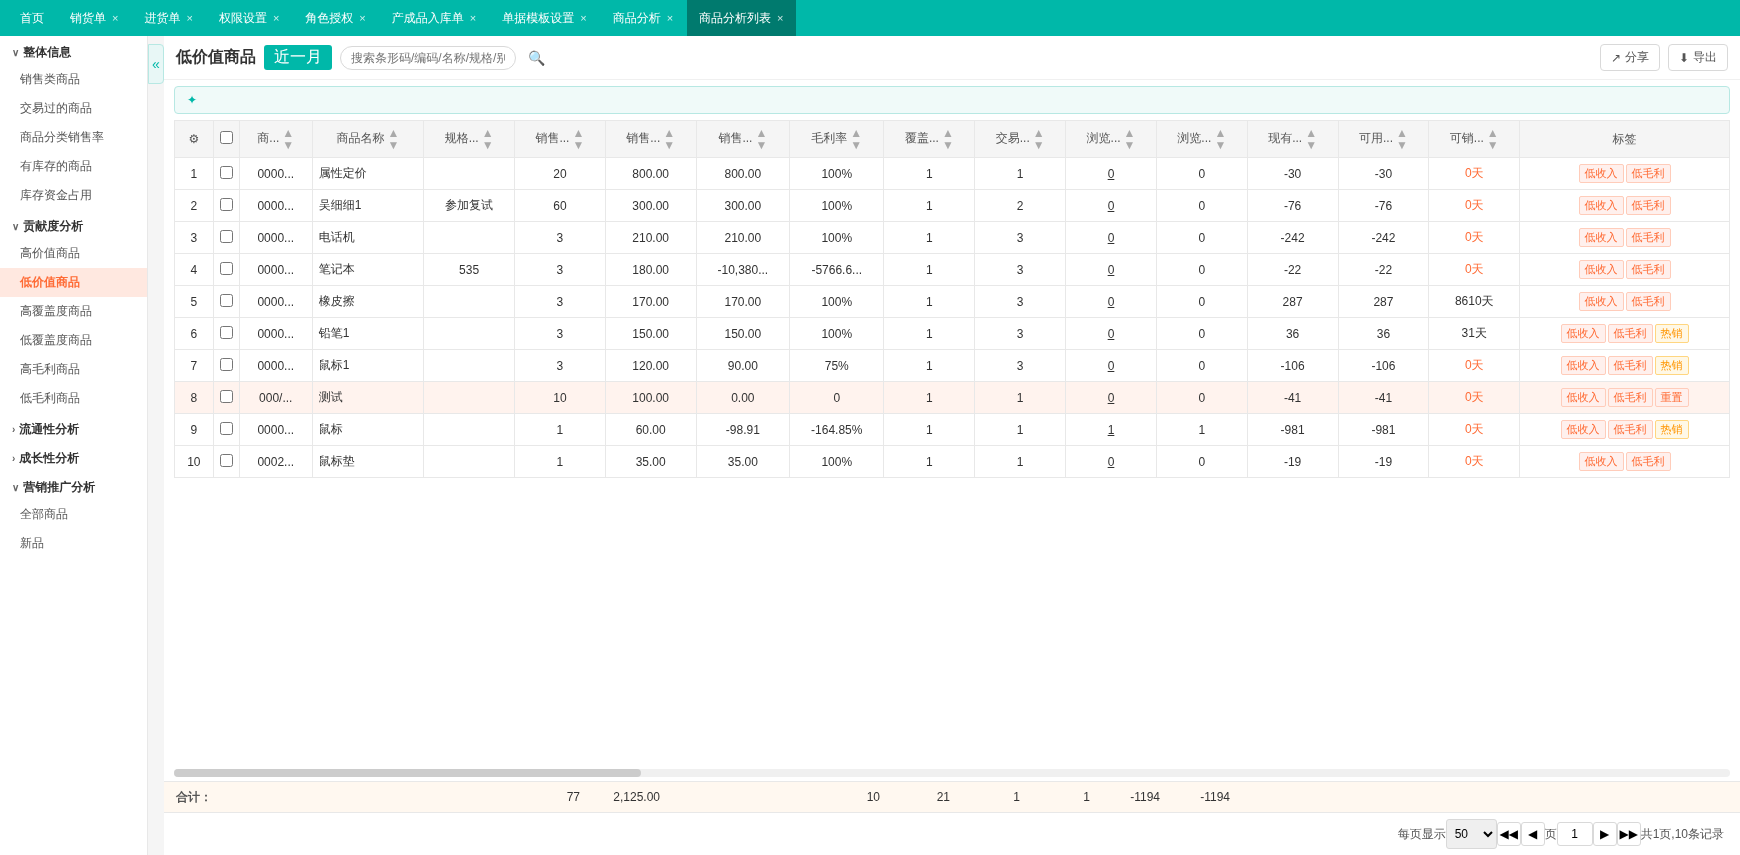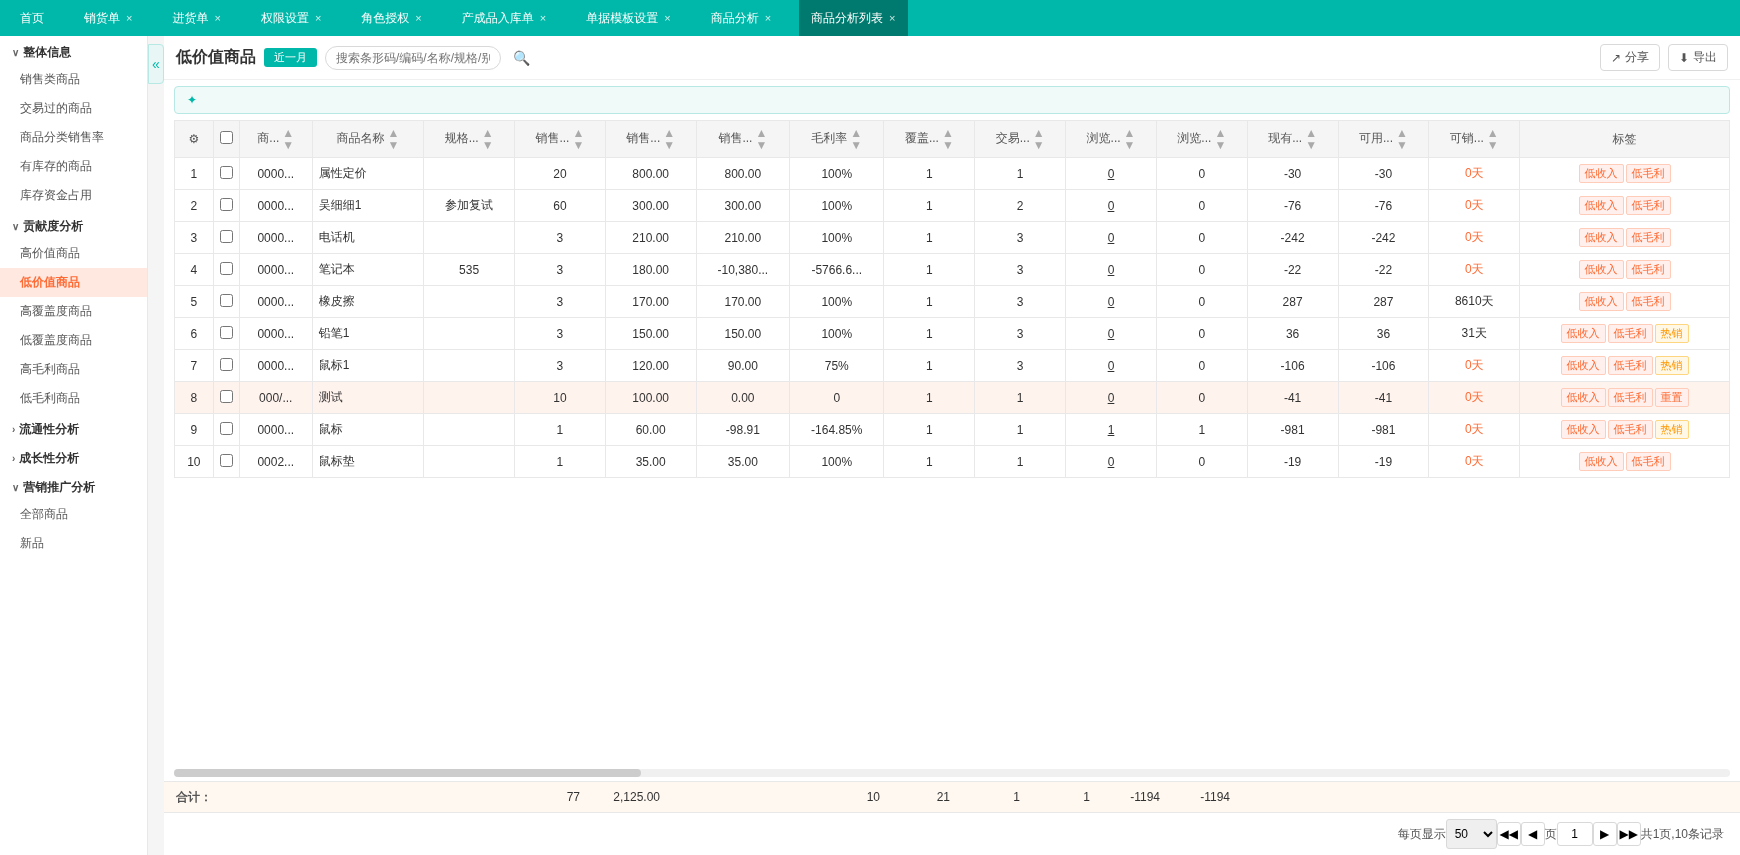--- a/index.html
+++ b/index.html
@@ -5,21 +5,21 @@
     * { box-sizing: border-box; margin: 0; padding: 0; font-family: "Microsoft YaHei", Arial, sans-serif; font-size: 12px; }
     body { background: #f5f5f5; overflow: hidden; width: 1740px; height: 855px; }
 
     
     .top-nav {
       height: 36px;
       background: #00b8a9;
       display: flex;
       align-items: center;
       padding: 0 8px;
-      gap: 16px;
+      gap: 2px;
     }
     .nav-item {
       height: 36px;
       padding: 0 12px;
       display: flex;
       align-items: center;
       color: #fff;
       cursor: pointer;
       white-space: nowrap;
       font-size: 13px;
@@ -79,21 +79,21 @@
     .page-title {
       font-size: 16px;
       font-weight: bold;
       color: #333;
     }
     .filter-tag {
       background: #00b8a9;
       color: #fff;
       padding: 2px 10px;
       border-radius: 3px;
-      font-size: 11px;
+      font-size: 16px;
       cursor: pointer;
     }
     .search-box {
       border: 1px solid #d9d9d9;
       border-radius: 12px;
       padding: 4px 10px;
       width: 176px;
       outline: none;
       color: #999;
     }

